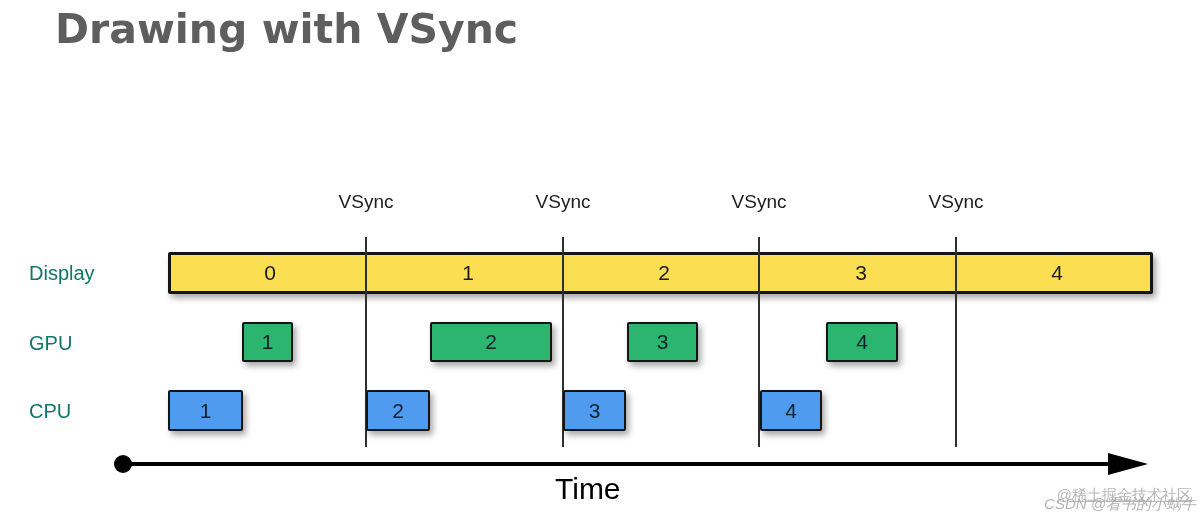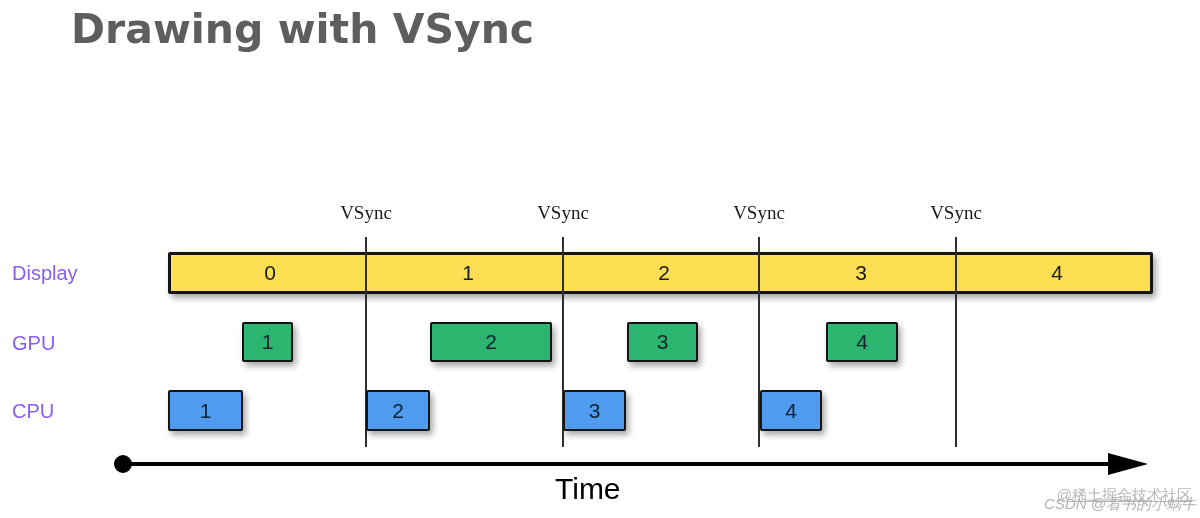--- a/index.html
+++ b/index.html
@@ -14,44 +14,42 @@
   }
   .slide-title {
     position: absolute;
     left: 55px;
     top: 5px;
     font-size: 41px;
     font-weight: 700;
     letter-spacing: 0px;
     color: var(--c-title, #5e5e5e);
     font-family: "DejaVu Sans", "Liberation Sans", sans-serif;
-    margin-left: 16px;
   }
   .vsync-label {
     position: absolute;
-    top: 202px;
+    top: 191px;
     width: 90px;
     text-align: center;
     font-size: 19px;
     color: #1c1c1c;
-    font-family: Liberation Serif, serif;
   }
   .vsync-line {
     position: absolute;
     top: 237px;
     width: 2px;
     height: 210px;
     background: var(--c-line, #2f2f2f);
     z-index: 3;
   }
   .row-label {
     position: absolute;
-    left: 12px;
+    left: 29px;
     font-size: 20px;
-    color: #8b5cf6;
+    color: #0f766e;
   }
   .display-bar {
     position: absolute;
     left: 168px;
     top: 252px;
     width: 985px;
     height: 42px;
     background: var(--c-display, #fbde51);
     border: 3px solid #141414;
     border-radius: 2px;

